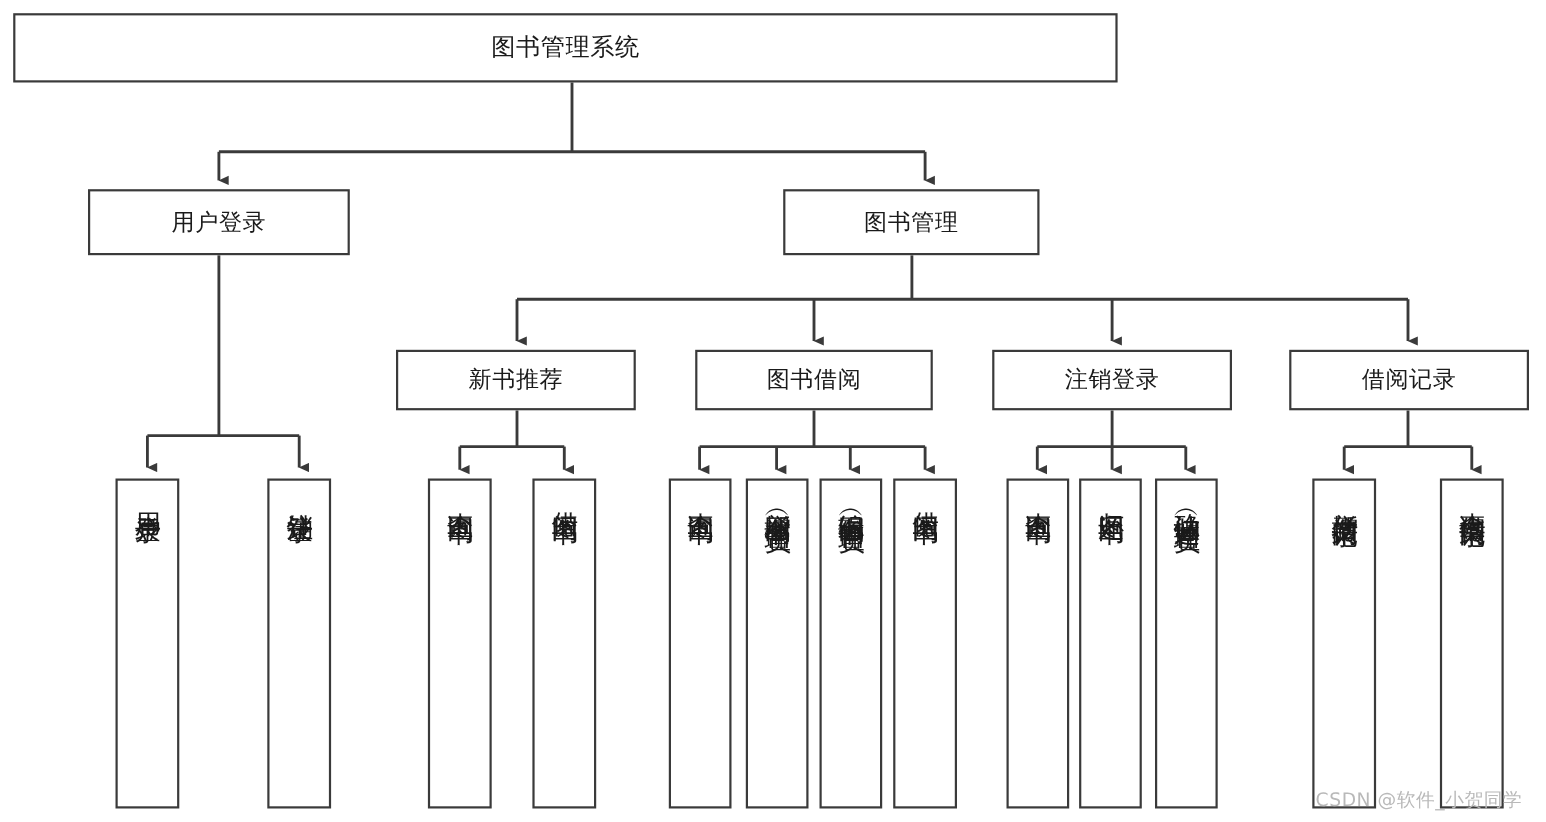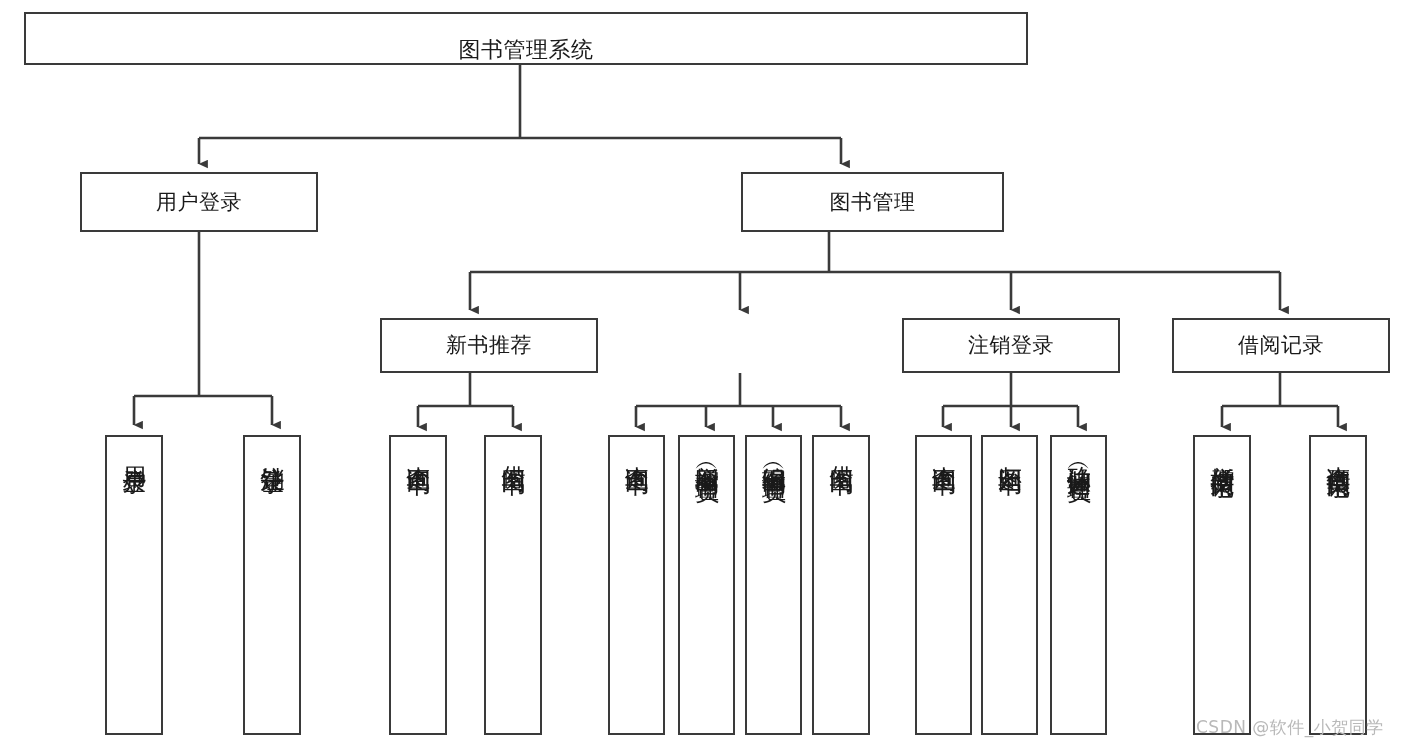--- a/index.html
+++ b/index.html
@@ -135,36 +135,39 @@
     </g>
 
     <g stroke="#3a3a3a" stroke-width="2.6" fill="none">
       <path d="M1280,373 L1280,406"></path>
       <path d="M1222,406 L1338,406"></path>
       <path d="M1222,406 L1222,427" marker-end="url(#arrowhead)"></path>
       <path d="M1338,406 L1338,427" marker-end="url(#arrowhead)"></path>
     </g>
   </svg>
 
-  <div class="node horiz root" style="left:24px; top:12px; width:1004px; height:53px;align-items:flex-end;">
+  <div class="node horiz root" style="left:12px; top:12px; width:1004px; height:63px;">
     <span class="node-label">图书管理系统</span>
   </div>
 
   <div class="node horiz" style="left:80px; top:172px; width:238px; height:60px;">
     <span class="node-label">用户登录</span>
   </div>
 
-  <div class="node horiz" style="left:712px; top:172px; width:263px; height:60px;margin-left:29px;">
+  <div class="node horiz" style="left:712px; top:172px; width:233px; height:60px;">
     <span class="node-label">图书管理</span>
   </div>
 
-  <div class="node horiz" style="left:380px; top:318px; width:218px; height:55px;">
+  <div class="node horiz" style="left:360px; top:318px; width:218px; height:55px;">
     <span class="node-label">新书推荐</span>
   </div>
 
+  <div class="node horiz" style="left:632px; top:318px; width:216px; height:55px;">
+    <span class="node-label">图书借阅</span>
+  </div>
 
   <div class="node horiz" style="left:902px; top:318px; width:218px; height:55px;">
     <span class="node-label">注销登录</span>
   </div>
 
   <div class="node horiz" style="left:1172px; top:318px; width:218px; height:55px;">
     <span class="node-label">借阅记录</span>
   </div>
 
   <div class="node vert" style="left:105px; top:435px; width:58px; height:300px;">

